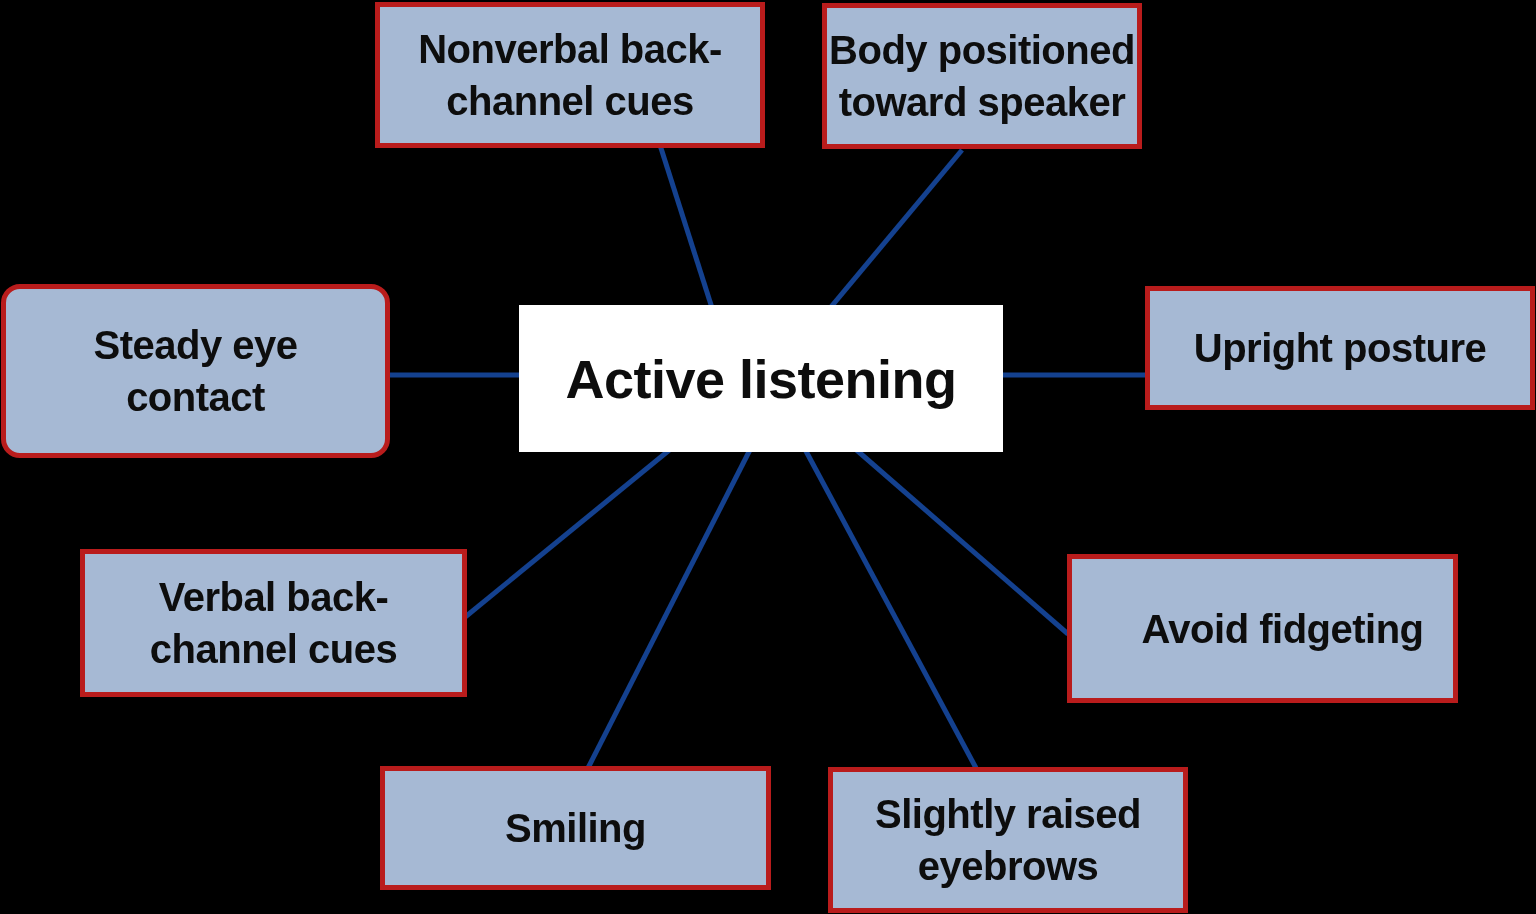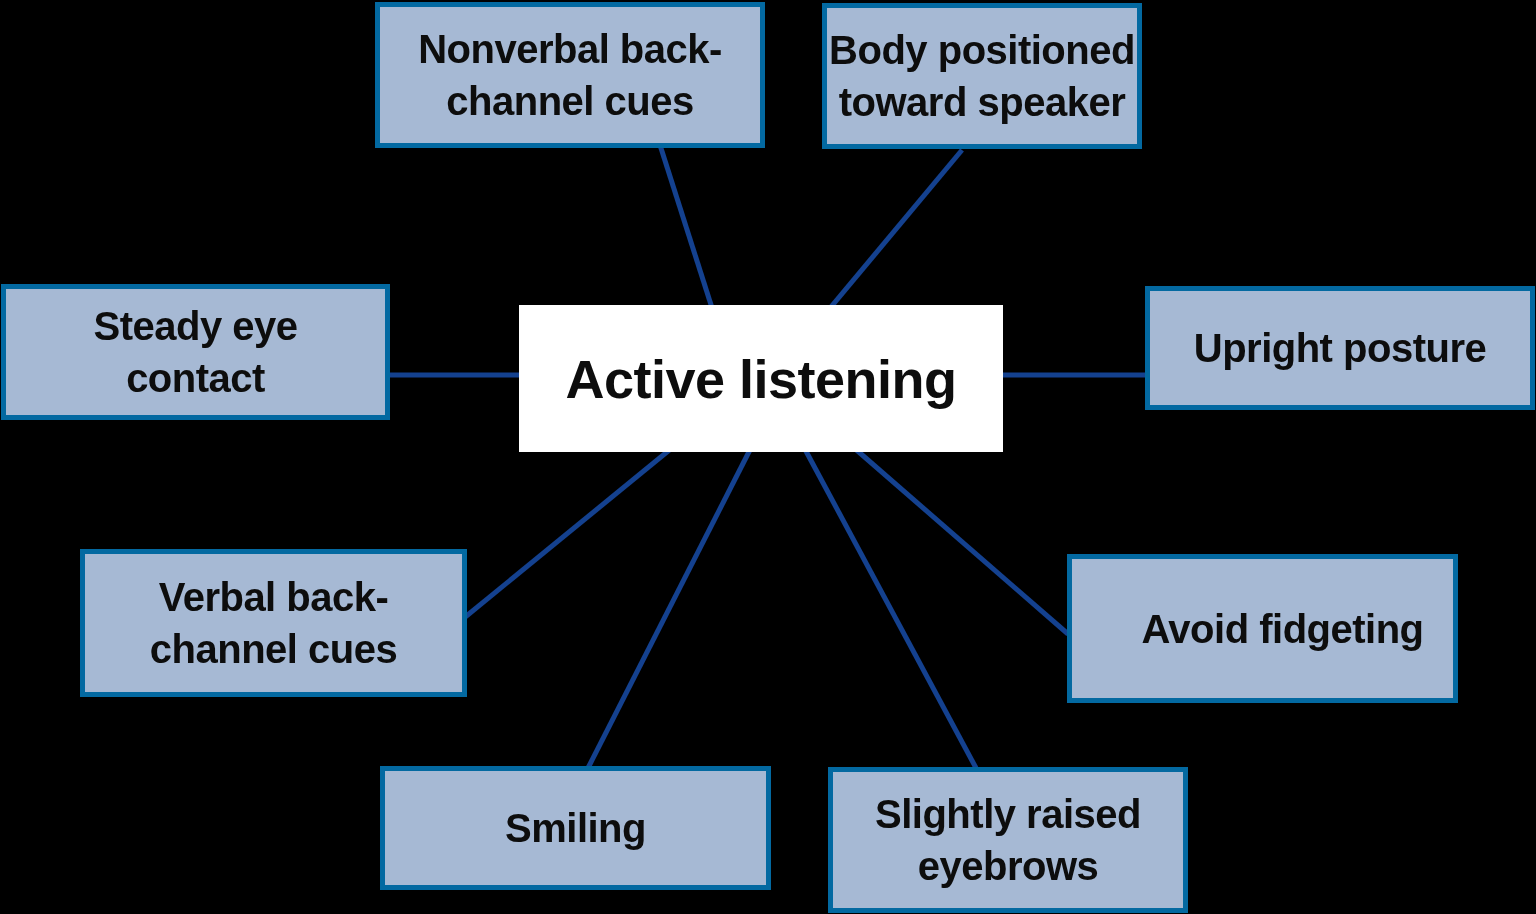--- a/index.html
+++ b/index.html
@@ -27,21 +27,21 @@
   }
   .connectors line {
     stroke: #14418f;
     stroke-width: 5;
   }
   .node {
     position: absolute;
     z-index: 2;
     box-sizing: border-box;
     background: #a6b9d4;
-    border: 5px solid #0369a1;
+    border: 5px solid #b91c1c;
     display: flex;
     align-items: center;
     justify-content: center;
     text-align: center;
   }
   .node .label {
     font-weight: bold;
     font-size: 40px;
     line-height: 1.3;
     color: #0d0d0d;
@@ -61,21 +61,21 @@
   .center-node .label {
     font-weight: bold;
     font-size: 54px;
     color: #0d0d0d;
     letter-spacing: -0.5px;
     white-space: nowrap;
   }
   
   .n-nonverbal { left: 375px;  top: 2px;   width: 390px; height: 146px; }
   .n-body      { left: 822px;  top: 3px;   width: 320px; height: 146px; }
-  .n-steady    { left: 1px;    top: 284px; width: 389px; height: 136px; }
+  .n-steady    { left: 1px;    top: 284px; width: 389px; height: 174px; border-radius: 19px; }
   .n-upright   { left: 1145px; top: 286px; width: 390px; height: 124px; justify-content: center; }
   .n-verbal    { left: 80px;   top: 549px; width: 387px; height: 148px; }
   .n-avoid     { left: 1067px; top: 554px; width: 391px; height: 149px; padding-left: 40px; }
   .n-smiling   { left: 380px;  top: 766px; width: 391px; height: 124px; }
   .n-slightly  { left: 828px;  top: 767px; width: 360px; height: 146px; }
   .n-center    { left: 519px;  top: 305px; width: 484px; height: 147px; }
 </style>
 </head>
 <body>
 

